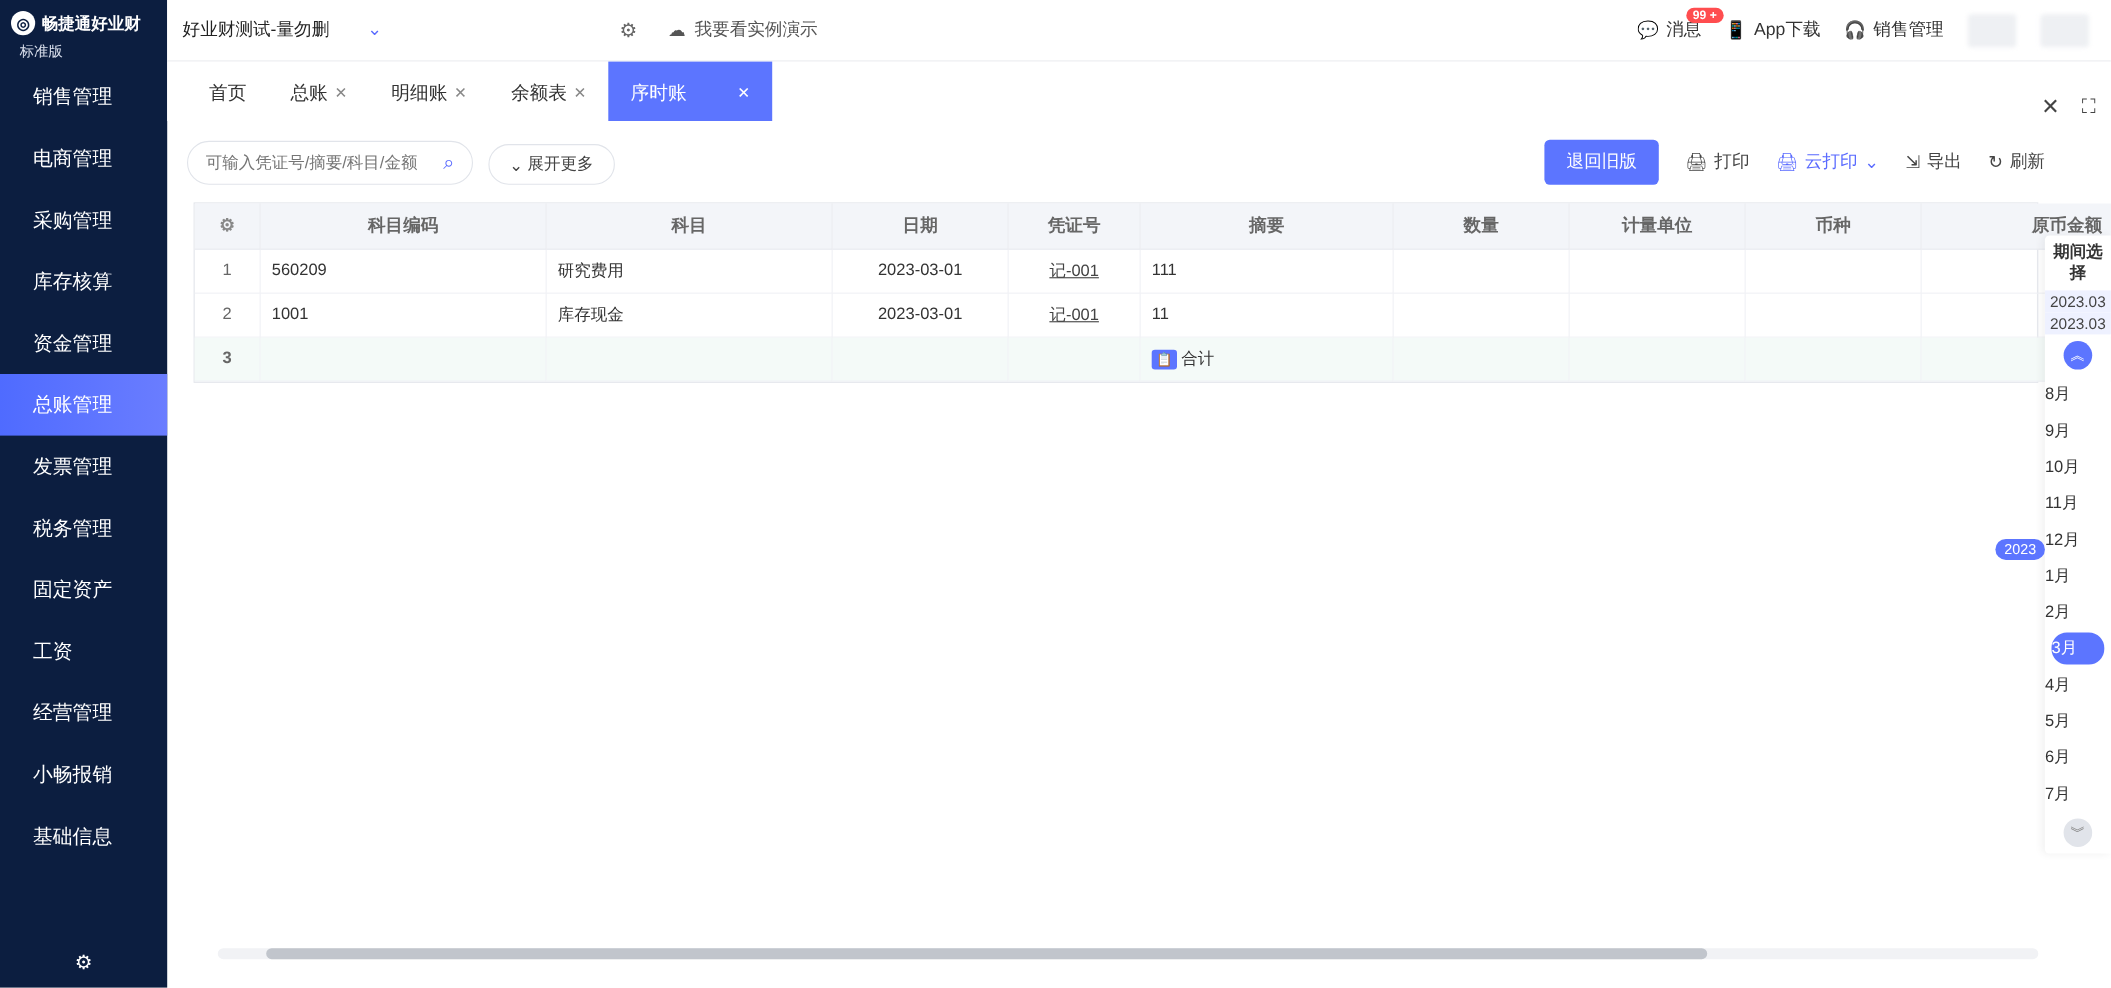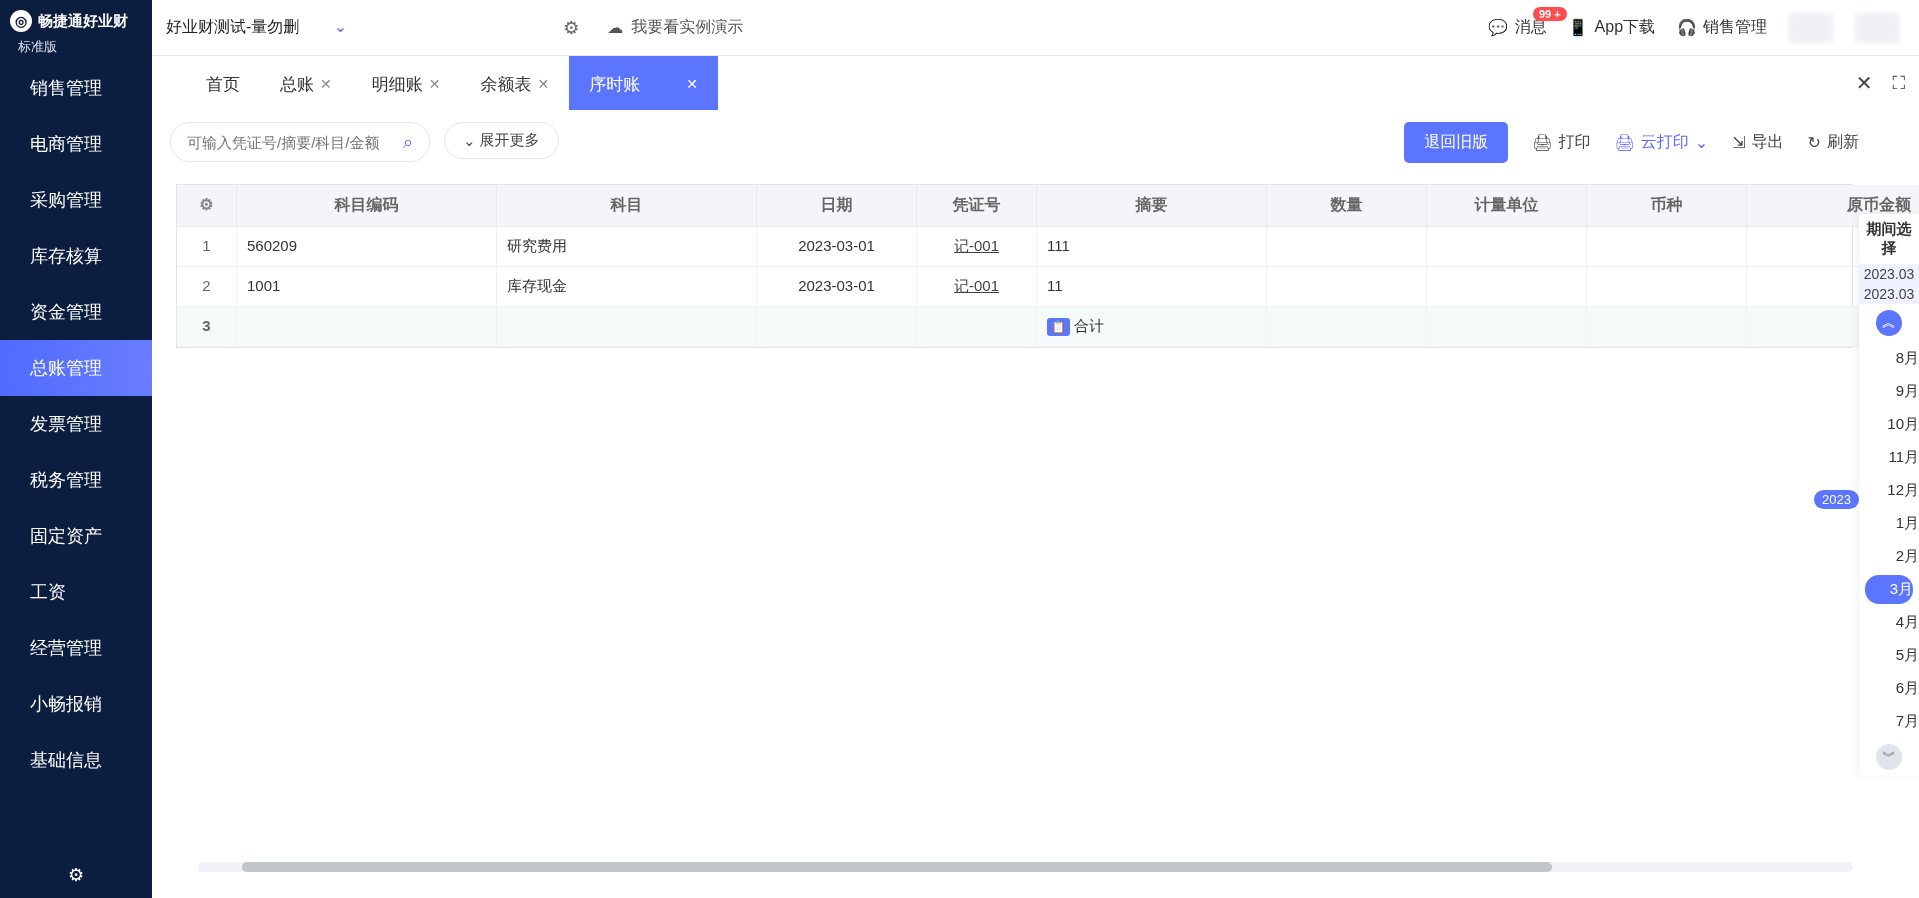--- a/index.html
+++ b/index.html
@@ -19,30 +19,30 @@
     .org-name { font-size:16px; color:#222; margin-right:200px;text-align:center; }
     .org-dd { color:#5a6bff; margin-left:30px; font-size:16px; }
     .gear { color:#666; font-size:18px; margin-left:16px; }
     .demo-link { display:flex; align-items:center; gap:8px; color:#555; font-size:16px; margin-left:28px; }
     .header-right { margin-left:auto; display:flex; align-items:center; gap:22px; padding-right:20px; }
     .hr-item { display:flex; align-items:center; gap:6px; font-size:16px; color:#333; position:relative; }
     .badge { position:absolute; top:-10px; right:-20px; background:#ff4d4f; color:#fff; font-size:11px; padding:1px 6px; border-radius:8px; font-weight:bold; }
     .avatar { width:44px; height:30px; background:#eef0f3; border-radius:3px; filter:blur(2px); }
     .avatar2 { width:44px; height:30px; background:#eef0f3; border-radius:3px; filter:blur(2px); }
 
-    .tabs { position:absolute; left:152px; top:56px; right:0; height:54px; display:flex; align-items:center; padding-left:34px; background:#fff; }
+    .tabs { position:absolute; left:152px; top:56px; right:0; height:54px; display:flex; align-items:flex-end; padding-left:18px; background:#fff; }
     .tab { padding:0 20px; font-size:17px; color:#333; height:54px; display:flex; align-items:center; gap:4px; border-top:2px solid transparent; cursor:pointer; }
     .tab .close { font-size:14px; color:#888; margin-left:2px; }
     .tab.active { background:#5c75ff; color:#fff;gap:44px; }
     .tab.active .close { color:#fff; }
     .tab-right { margin-left:auto; display:flex; align-items:center; gap:20px; padding-right:14px; }
     .tab-close-all { font-size:20px; color:#444; cursor:pointer; }
     .expand-icon { font-size:18px; color:#444; cursor:pointer; }
 
-    .toolbar { position:absolute; left:170px; top:122px; right:60px; height:46px; display:flex; align-items:flex-start; gap:14px; }
+    .toolbar { position:absolute; left:170px; top:122px; right:60px; height:46px; display:flex; align-items:flex-end; gap:14px; }
     .search-wrap { border:1px solid #e1e4ea; border-radius:22px; padding:0 16px; height:40px; display:flex; align-items:center; width:260px; }
     .search-input { border:0; outline:0; font-size:15px; color:#666; flex:1; background:transparent; }
     .search-icon { color:#5a6bff; font-size:18px; }
     .expand-more { border:1px solid #e1e4ea; border-radius:20px; padding:8px 18px; font-size:15px; color:#444; background:#fff; display:flex; align-items:center; gap:4px; }
     .tool-right { margin-left:auto; display:flex; align-items:center; gap:24px; }
     .btn-primary { background:#5c75ff; color:#fff; border:0; padding:10px 20px; border-radius:5px; font-size:16px; cursor:pointer; }
     .tool-link { color:#444; font-size:16px; display:flex; align-items:center; gap:6px; cursor:pointer; }
     .blue { color:#5a6bff; }
 
     .grid { position:absolute; left:176px; top:184px; right:66px; border:1px solid #e1e4ea; background:#fff; }
@@ -57,21 +57,21 @@
     .summary-icon { background:#5c75ff; color:#fff; font-size:12px; padding:2px 4px; border-radius:3px; margin-right:4px; }
     .hscroll { position:absolute; top:862px; left:198px; right:66px; height:10px; background:#f1f2f5; border-radius:5px; }
     .hscroll-thumb { position:absolute; left:44px; width:1310px; height:10px; background:#c1c5cc; border-radius:5px; }
 
     .period-panel { position:absolute; right:0; top:214px; width:60px; background:#fff; box-shadow:-2px 0 8px rgba(0,0,0,.06); border-radius:4px 0 0 4px; }
     .pp-head { font-size:15px; font-weight:bold; padding:6px 4px; text-align:center; color:#333; }
     .pp-date { font-size:14px; text-align:center; color:#444; padding:2px 0; }
     .pp-date.sel { background:#eef1ff; }
     .pp-arrow { width:26px; height:26px; border-radius:50%; background:#5c75ff; color:#fff; margin:6px auto; display:flex; align-items:center; justify-content:center; font-size:14px; }
     .pp-arrow.gray { background:#e1e4ea; color:#888; }
-    .pp-month { text-align:right; padding:7px 0; font-size:15px; color:#333; cursor:pointer; }
+    .pp-month { text-align:left; padding:7px 0; font-size:15px; color:#333; cursor:pointer; }
     .pp-month.active { background:#5c75ff; color:#fff; border-radius:14px; margin:2px 6px; padding:5px 0; }
     .year-badge { position:absolute; right:60px; top:490px; background:#5c75ff; color:#fff; font-size:13px; padding:2px 8px; border-radius:10px; }
     .collapse-arrow { position:absolute; right:42px; top:220px; color:#bcc1cc; font-size:18px; }
   </style>
 </head>
 <body>
 
 <div class="sidebar">
   <div class="logo-area">
     <span class="logo-icon">◎</span>

